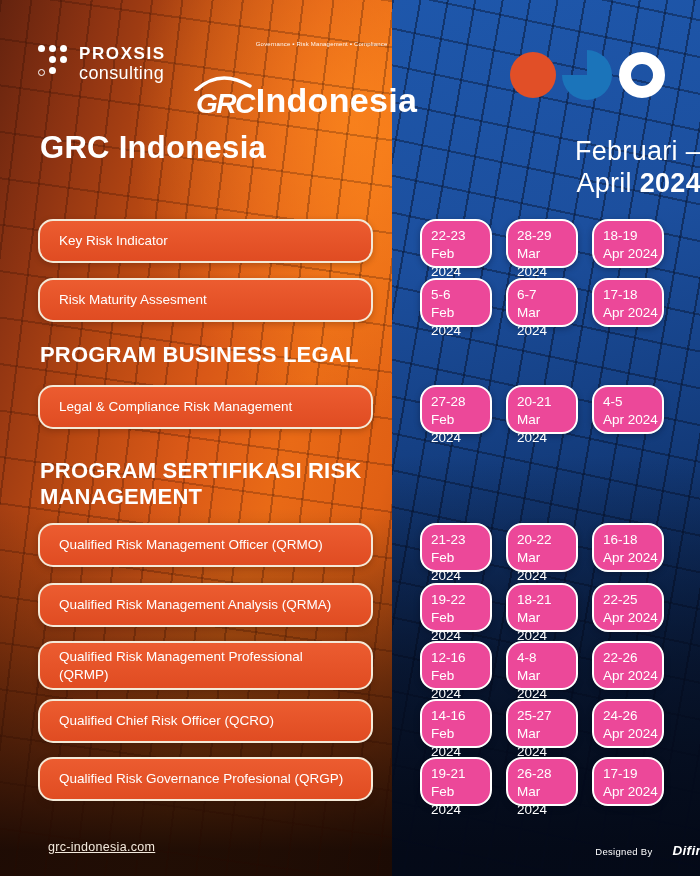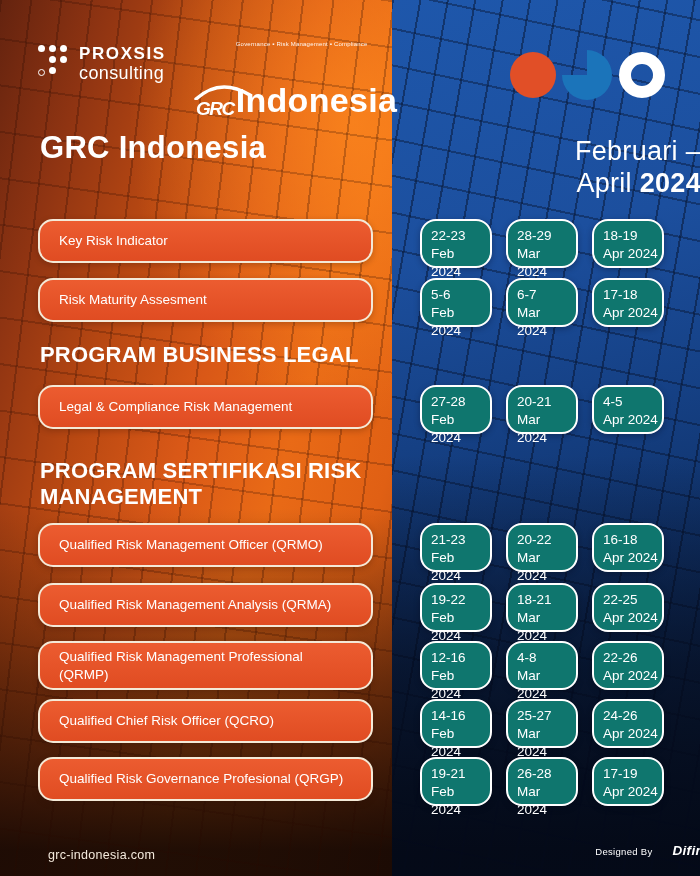--- a/index.html
+++ b/index.html
@@ -43,21 +43,21 @@
   .dots i.d1{left:0;top:1px;}  .dots i.d2{left:11px;top:1px;} .dots i.d3{left:22px;top:1px;}
   .dots i.d4{left:11px;top:12px;} .dots i.d5{left:22px;top:12px;}
   .dots i.d6{left:11px;top:23px;}
   .dots i.ring{left:0;top:25px;width:5px;height:5px;background:transparent;border:1.6px solid #fff;}
   .proxsis-text{line-height:1.12;}
   .proxsis-name{font-size:17px;font-weight:700;letter-spacing:1.6px;}
   .proxsis-sub{font-size:18px;font-weight:400;letter-spacing:.4px;}
   .grc-logo{position:absolute;left:196px;top:41px;display:flex;align-items:flex-end;}
   .grc-mark{position:relative;padding-top:15px;}
   .grc-roof{position:absolute;left:-2px;top:0;}
-  .grc-word{font-size:19px;font-weight:800;font-style:italic;letter-spacing:-1.5px;line-height:1;}
+  .grc-word{font-size:28px;font-weight:800;font-style:italic;letter-spacing:-1.5px;line-height:1;}
   .grc-right{margin-left:2px;padding-bottom:1px;}
   .grc-tagline{font-size:6px;letter-spacing:.2px;white-space:nowrap;opacity:.95;margin-bottom:1px;}
   .grc-sub{font-size:34px;font-weight:700;letter-spacing:.3px;line-height:1;margin-top:36px;}
   
   .shape-orange{position:absolute;left:510px;top:52px;width:46px;height:46px;border-radius:50%;background:#e14f27;}
   .shape-pac{position:absolute;left:562px;top:50px;}
   .shape-ring{position:absolute;left:619px;top:52px;width:46px;height:46px;border-radius:50%;
     border:12px solid #fff;box-sizing:border-box;background:transparent;}
   
   .title{position:absolute;left:40px;top:130px;font-size:31px;font-weight:700;line-height:1.18;letter-spacing:.3px;}
@@ -71,30 +71,30 @@
     border:2px solid #f4e9d7;border-radius:15px;
     display:flex;align-items:center;padding:5px 6px 5px 19px;
     font-size:13.5px;line-height:1.3;color:#fff;
     box-shadow:0 2px 6px rgba(40,10,0,.25);
   }
   .btn span{white-space:nowrap;}
   .btn.wrap span{white-space:normal;display:inline-block;max-width:268px;}
   .chips{position:absolute;left:420px;top:0;display:flex;gap:14px;}
   .chip{
     width:72px;height:49px;box-sizing:border-box;flex:0 0 auto;
-    background:#0f766e;border:2px solid #fff;border-radius:16px;
+    background:#ec4899;border:2px solid #fff;border-radius:16px;
     padding:6px 4px 0 9px;font-size:13.5px;line-height:1.32;color:#fff;
     box-shadow:0 2px 6px rgba(0,5,20,.3);
   }
   .section-heading{
     position:absolute;left:40px;width:350px;
     font-size:22px;font-weight:700;line-height:1.16;letter-spacing:.2px;color:#fff;
   }
   
-  .site{position:absolute;left:48px;bottom:14px;font-size:12.5px;letter-spacing:.3px;color:#f3e9dc;}
+  .site{position:absolute;left:48px;bottom:22px;font-size:12.5px;letter-spacing:.3px;color:#f3e9dc;text-decoration:underline;}
   .credit{position:absolute;right:36px;bottom:18px;display:flex;align-items:baseline;gap:20px;color:#fff;}
   .credit-prefix{font-size:9.5px;letter-spacing:.3px;}
   .credit-name{font-size:13.5px;font-style:italic;font-weight:700;letter-spacing:.3px;}
 </style>
 </head>
 <body>
 
 <div class="poster">
 
   <div class="bg-left"></div>

